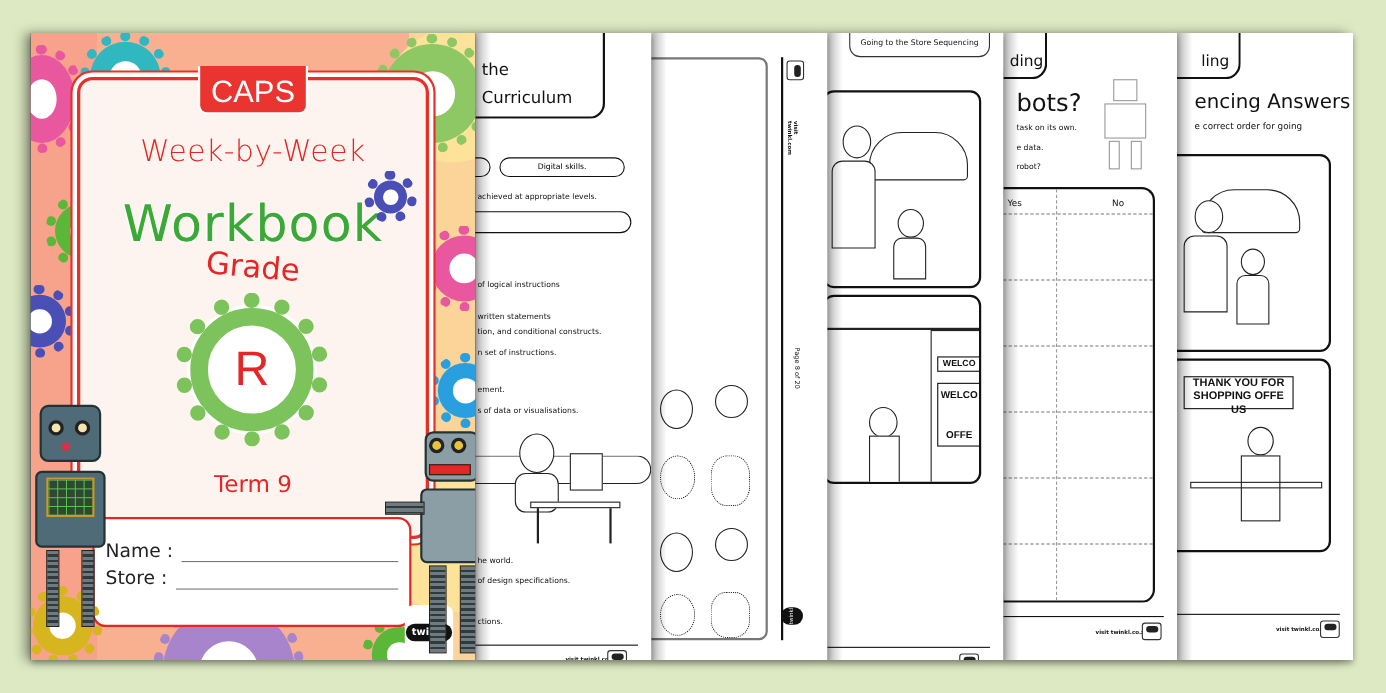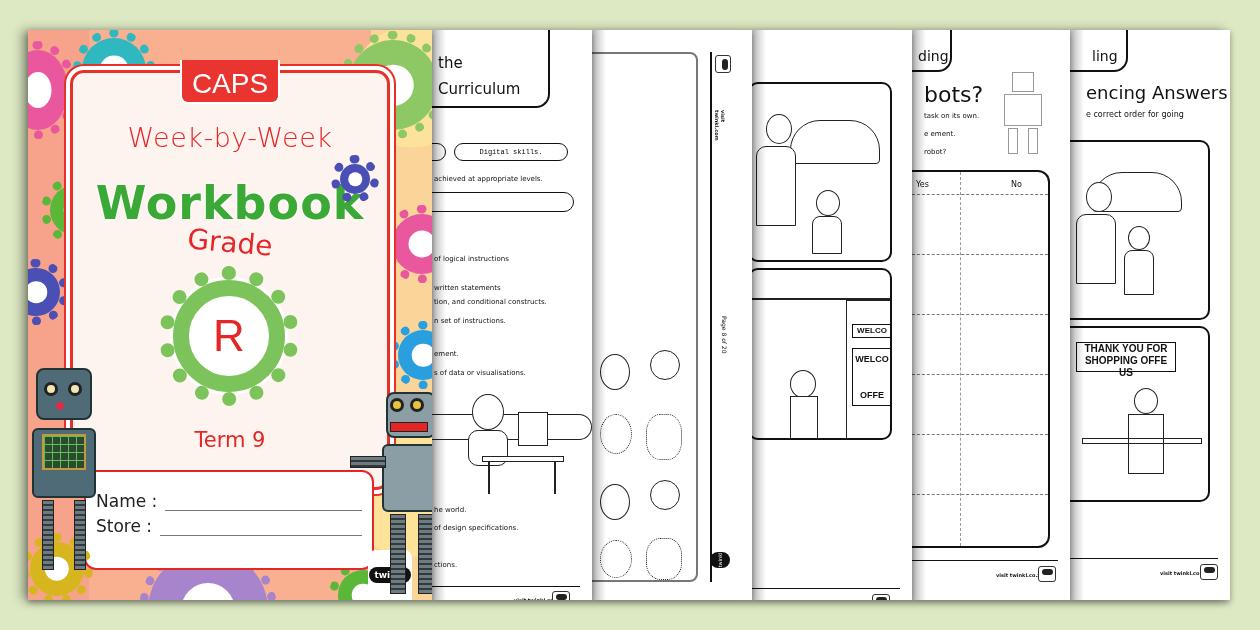--- a/index.html
+++ b/index.html
@@ -28,21 +28,21 @@
      background: #fdf4f0; border: 3px solid #e8302a; border-radius: 14px;
      box-shadow: 0 0 0 4px #fff, 0 0 0 6px #e8302a; }
   .caps-badge { position: absolute; left: 152px; top: 30px; width: 100px; height: 44px;
      background: #ea3430; border-radius: 0 0 8px 8px; color: #fff; font-size: 28px;
      font-family: "Liberation Sans", sans-serif; text-align: center; line-height: 48px;
      border: 2px solid #fff; border-top: none; }
   .cv-title1 { position: absolute; left: 0; width: 404px; top: 92px; text-align: center;
      color: #e52626; font-size: 27px; font-family: "DejaVu Sans", sans-serif; font-weight: 300; letter-spacing: 0.5px; }
   .cv-title2 { position: absolute; left: 0; width: 404px; top: 146px; text-align: center;
      color: #3aa935; font-size: 46px; font-family: "DejaVu Sans", sans-serif; letter-spacing: 1px;
-     text-shadow: 0 0 3px #fff, 0 0 3px #fff; font-weight: bold; }
+     text-shadow: 0 0 3px #fff, 0 0 3px #fff; }
   .cv-title3 { position: absolute; left: 0; width: 404px; top: 196px; text-align: center;
      color: #e52626; font-size: 28px; transform: rotate(5deg); }
   .grade-gear { position: absolute; left: 145px; top: 250px; width: 112px; height: 112px;
      border-radius: 50%; background: #fff; border: 16px solid #7dc35b;
      box-shadow: 0 0 0 3px #fff; display: flex; align-items: center; justify-content: center; }
   .grade-gear::before { content: ""; position: absolute; inset: -30px; border-radius: 50%;
      border: 14px dotted #7dc35b; }
   .grade-letter { color: #e52626; font-size: 44px; font-family: "Liberation Sans", sans-serif; position: relative; z-index: 2; }
   .term { position: absolute; left: 0; width: 404px; top: 398px; text-align: center; color: #e52626; font-size: 21px; }
   .info-box { position: absolute; left: 56px; top: 440px; width: 290px; height: 100px; background: #fff;
@@ -66,21 +66,21 @@
   #p3 { left: 592px; width: 160px; z-index: 4; }
   #p4 { left: 752px; width: 160px; z-index: 3; }
   #p5 { left: 912px; width: 158px; z-index: 2; }
   #p6 { left: 1070px; width: 160px; z-index: 1; }
 
   .hand { font-family: "DejaVu Sans", sans-serif; color: #111; }
   .title-tab { position: absolute; border: 2px solid #111; border-top: none; border-left: none;
      border-radius: 0 0 14px 0; background: #fff; }
   .small { font-size: 7px; color: #111; position: absolute; white-space: nowrap; }
   .pill { position: absolute; border: 1.5px solid #111; border-radius: 12px; height: 18px; font-size: 7px;
-     display: flex; align-items: center; justify-content: center; font-family: Liberation Mono, monospace; }
+     display: flex; align-items: center; justify-content: center; }
   .footer-line { position: absolute; left: 0; right: 12px; border-top: 1.5px solid #111; }
   .footer-url { position: absolute; font-size: 5px; font-weight: bold; color: #111; }
   .footer-logo { position: absolute; width: 18px; height: 16px; border: 1px solid #333; border-radius: 3px; background: #fff; }
   .footer-logo::after { content: ""; position: absolute; left: 3px; top: 2px; width: 11px; height: 6px; background: #222; border-radius: 5px; }
 
   .illus { position: absolute; border: 2.5px solid #111; border-radius: 10px; background: #fff; overflow: hidden; }
   .line-art { position: absolute; border: 1.5px solid #222; }
   .fig-circle { position: absolute; border: 1.5px solid #222; border-radius: 50%; background: #fff; }
 
   .answer-grid { position: absolute; border: 2px solid #111; border-left: none; border-radius: 0 12px 12px 0; }
@@ -119,21 +119,21 @@
   <div class="footer-url" style="left:90px;top:540px;">visit twinkl.co.za</div>
   <div class="footer-logo" style="left:130px;top:534px;"></div>
 </div>
 
 <div class="page" id="p5">
   <div class="title-tab" style="left:0;top:0;width:40px;height:42px;">
     <span class="hand" style="position:absolute;left:6px;top:18px;font-size:14px;">ding</span>
   </div>
   <div class="hand" style="position:absolute;left:12px;top:52px;font-size:22px;">bots?</div>
   <div class="small" style="left:12px;top:82px;">task on its own.</div>
-  <div class="small" style="left:12px;top:100px;">e ement.</div>
+  <div class="small" style="left:12px;top:100px;">e data.</div>
   <div class="small" style="left:12px;top:118px;">robot?</div>
 
   <div style="position:absolute;left:80px;top:42px;width:60px;height:90px;">
     <div class="line-art" style="left:20px;top:0;width:22px;height:20px;border-color:#999;"></div>
     <div class="line-art" style="left:12px;top:22px;width:38px;height:32px;border-color:#999;"></div>
     <div class="line-art" style="left:16px;top:56px;width:10px;height:26px;border-color:#999;"></div>
     <div class="line-art" style="left:36px;top:56px;width:10px;height:26px;border-color:#999;"></div>
   </div>
   <div class="answer-grid" style="left:0;top:140px;width:138px;height:378px;">
     <span class="small" style="left:4px;top:8px;font-size:8px;">Yes</span>
@@ -145,20 +145,23 @@
     <div class="grid-row" style="top:202px;"></div>
     <div class="grid-row" style="top:262px;"></div>
     <div class="grid-row" style="top:322px;"></div>
   </div>
   <div class="footer-line" style="top:530px;"></div>
   <div class="footer-url" style="left:84px;top:542px;">visit twinkl.co.za</div>
   <div class="footer-logo" style="left:126px;top:536px;"></div>
 </div>
 
 <div class="page" id="p4">
+  <div style="position:absolute;left:20px;top:-4px;width:128px;height:26px;border:1.5px solid #333;border-radius:0 0 10px 10px;display:flex;align-items:center;justify-content:center;">
+    <span class="hand" style="font-size:7px;">Going to the Store Sequencing</span>
+  </div>
   <div class="illus" style="left:-4px;top:52px;width:144px;height:180px;">
     <div class="line-art" style="left:40px;top:36px;width:90px;height:44px;border-radius:30px 30px 4px 4px;"></div>
     <div class="fig-circle" style="left:16px;top:30px;width:26px;height:30px;"></div>
     <div class="line-art" style="left:6px;top:62px;width:40px;height:80px;border-radius:10px 10px 0 0;background:#fff;"></div>
     <div class="fig-circle" style="left:66px;top:106px;width:24px;height:26px;"></div>
     <div class="line-art" style="left:62px;top:132px;width:30px;height:38px;border-radius:8px 8px 0 0;background:#fff;"></div>
   </div>
   <div class="illus" style="left:-4px;top:238px;width:144px;height:172px;">
     <div class="line-art" style="left:0;top:28px;width:144px;height:0;"></div>
     <div class="line-art" style="left:96px;top:30px;width:46px;height:140px;"></div>

